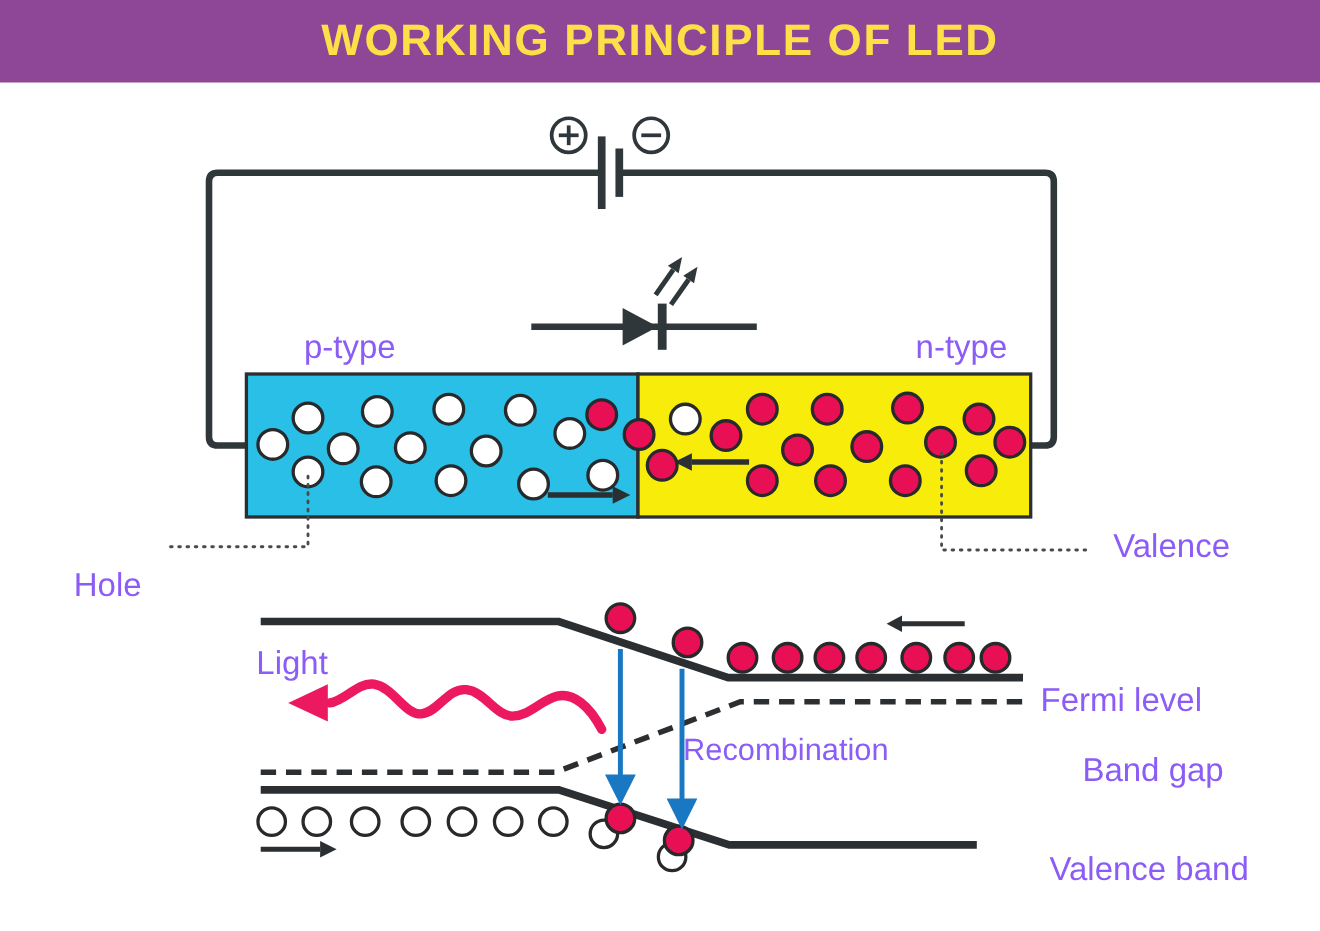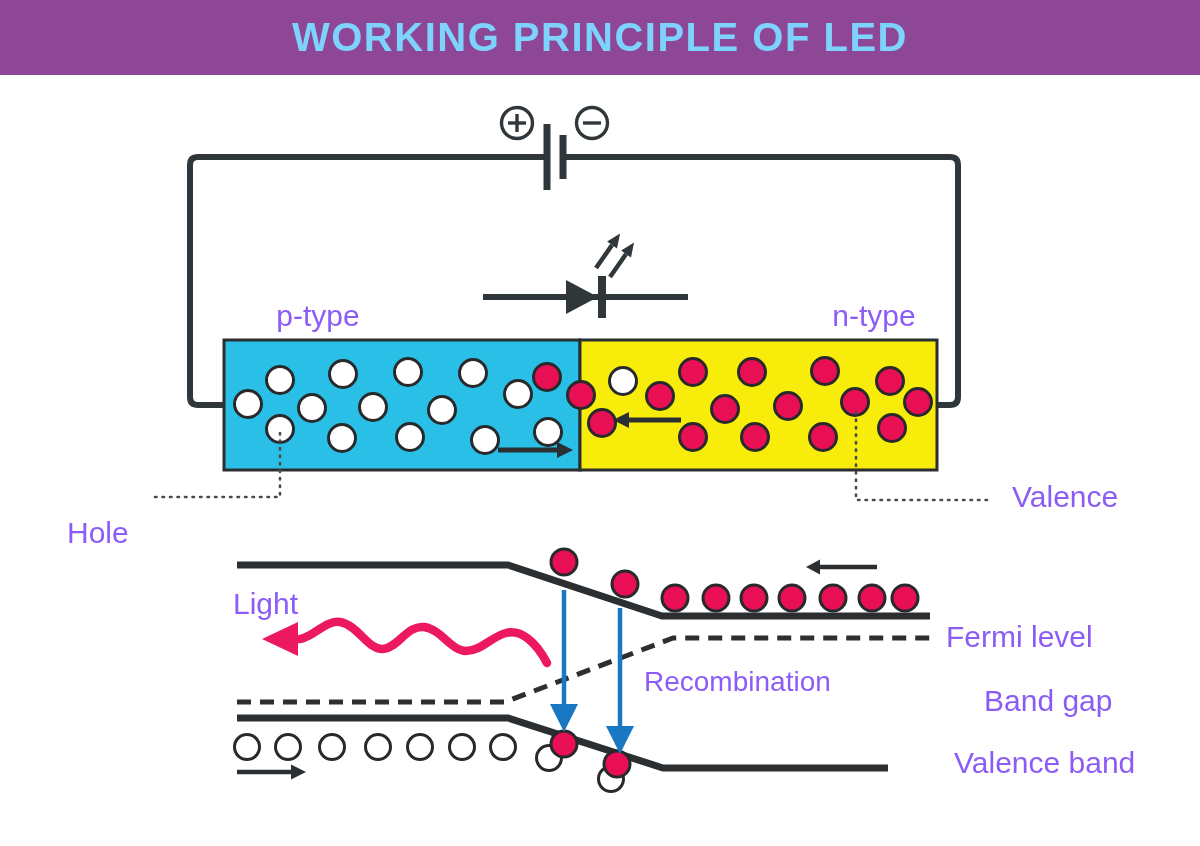--- a/index.html
+++ b/index.html
@@ -1,20 +1,20 @@
 <!DOCTYPE html>
 <html><head>
 <meta charset="utf-8">
 <style>
   html,body{margin:0;padding:0;background:#ffffff;}
   .stage{position:relative;width:1200px;height:846px;background:#ffffff;overflow:hidden;
          font-family:"Liberation Sans","DejaVu Sans",sans-serif;}
   .banner{position:absolute;left:0;top:0;width:1200px;height:75px;background:#8e4697;
           display:flex;align-items:center;justify-content:center;}
-  .banner-title{color:#7dd3fc;font-size:40px;font-weight:bold;letter-spacing:1.5px;}
+  .banner-title{color:#fde047;font-size:40px;font-weight:bold;letter-spacing:1.5px;}
   svg.diagram{position:absolute;left:0;top:0;}
   .lbl{position:absolute;color:#8b5cf6;font-size:30px;line-height:1;white-space:nowrap;}
   .lbl.center{transform:translateX(-50%);}
   .lbl.small{font-size:28px;}
 </style>
 </head>
 <body>
 
 <div class="stage">
 
@@ -174,17 +174,17 @@
       </g>
     </g>
   </svg>
 
   <div class="lbl center" style="left:318px;top:301px;">p-type</div>
   <div class="lbl center" style="left:860px;top:301px;margin-left:14px;">n-type</div>
   <div class="lbl" style="left:67px;top:482px;margin-top:36px;">Hole</div>
   <div class="lbl" style="left:1012px;top:482px;">Valence</div>
 
   <div class="lbl" style="left:233px;top:589px;">Light</div>
-  <div class="lbl small" style="left:644px;top:668px;">Recombination</div>
+  <div class="lbl small" style="left:621px;top:668px;">Recombination</div>
   <div class="lbl" style="left:946px;top:622px;">Fermi level</div>
   <div class="lbl" style="left:947px;top:686px;margin-left:37px;">Band gap</div>
-  <div class="lbl" style="left:954px;top:748px;">Valence band</div>
+  <div class="lbl" style="left:954px;top:776px;">Valence band</div>
 </div>
 
 </body></html>

